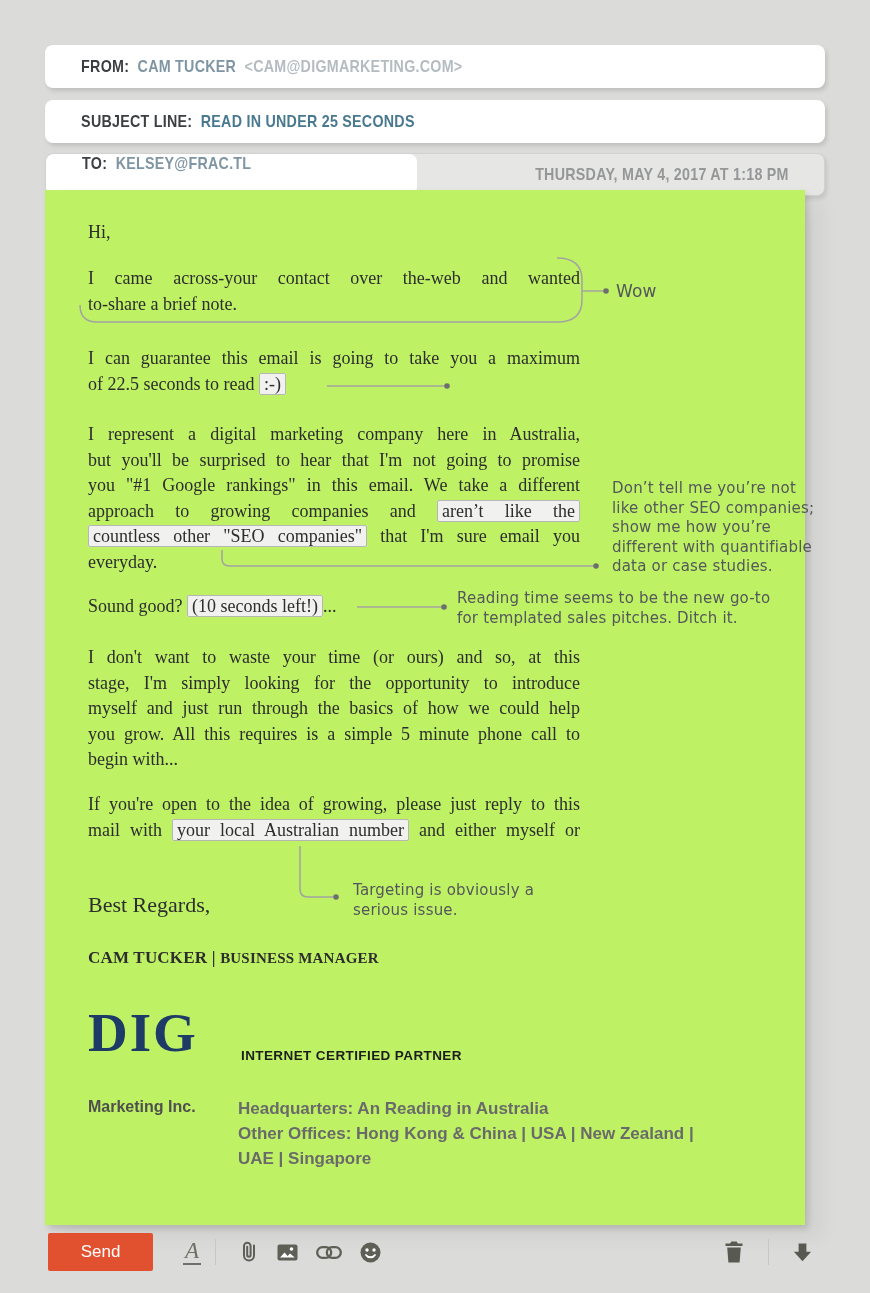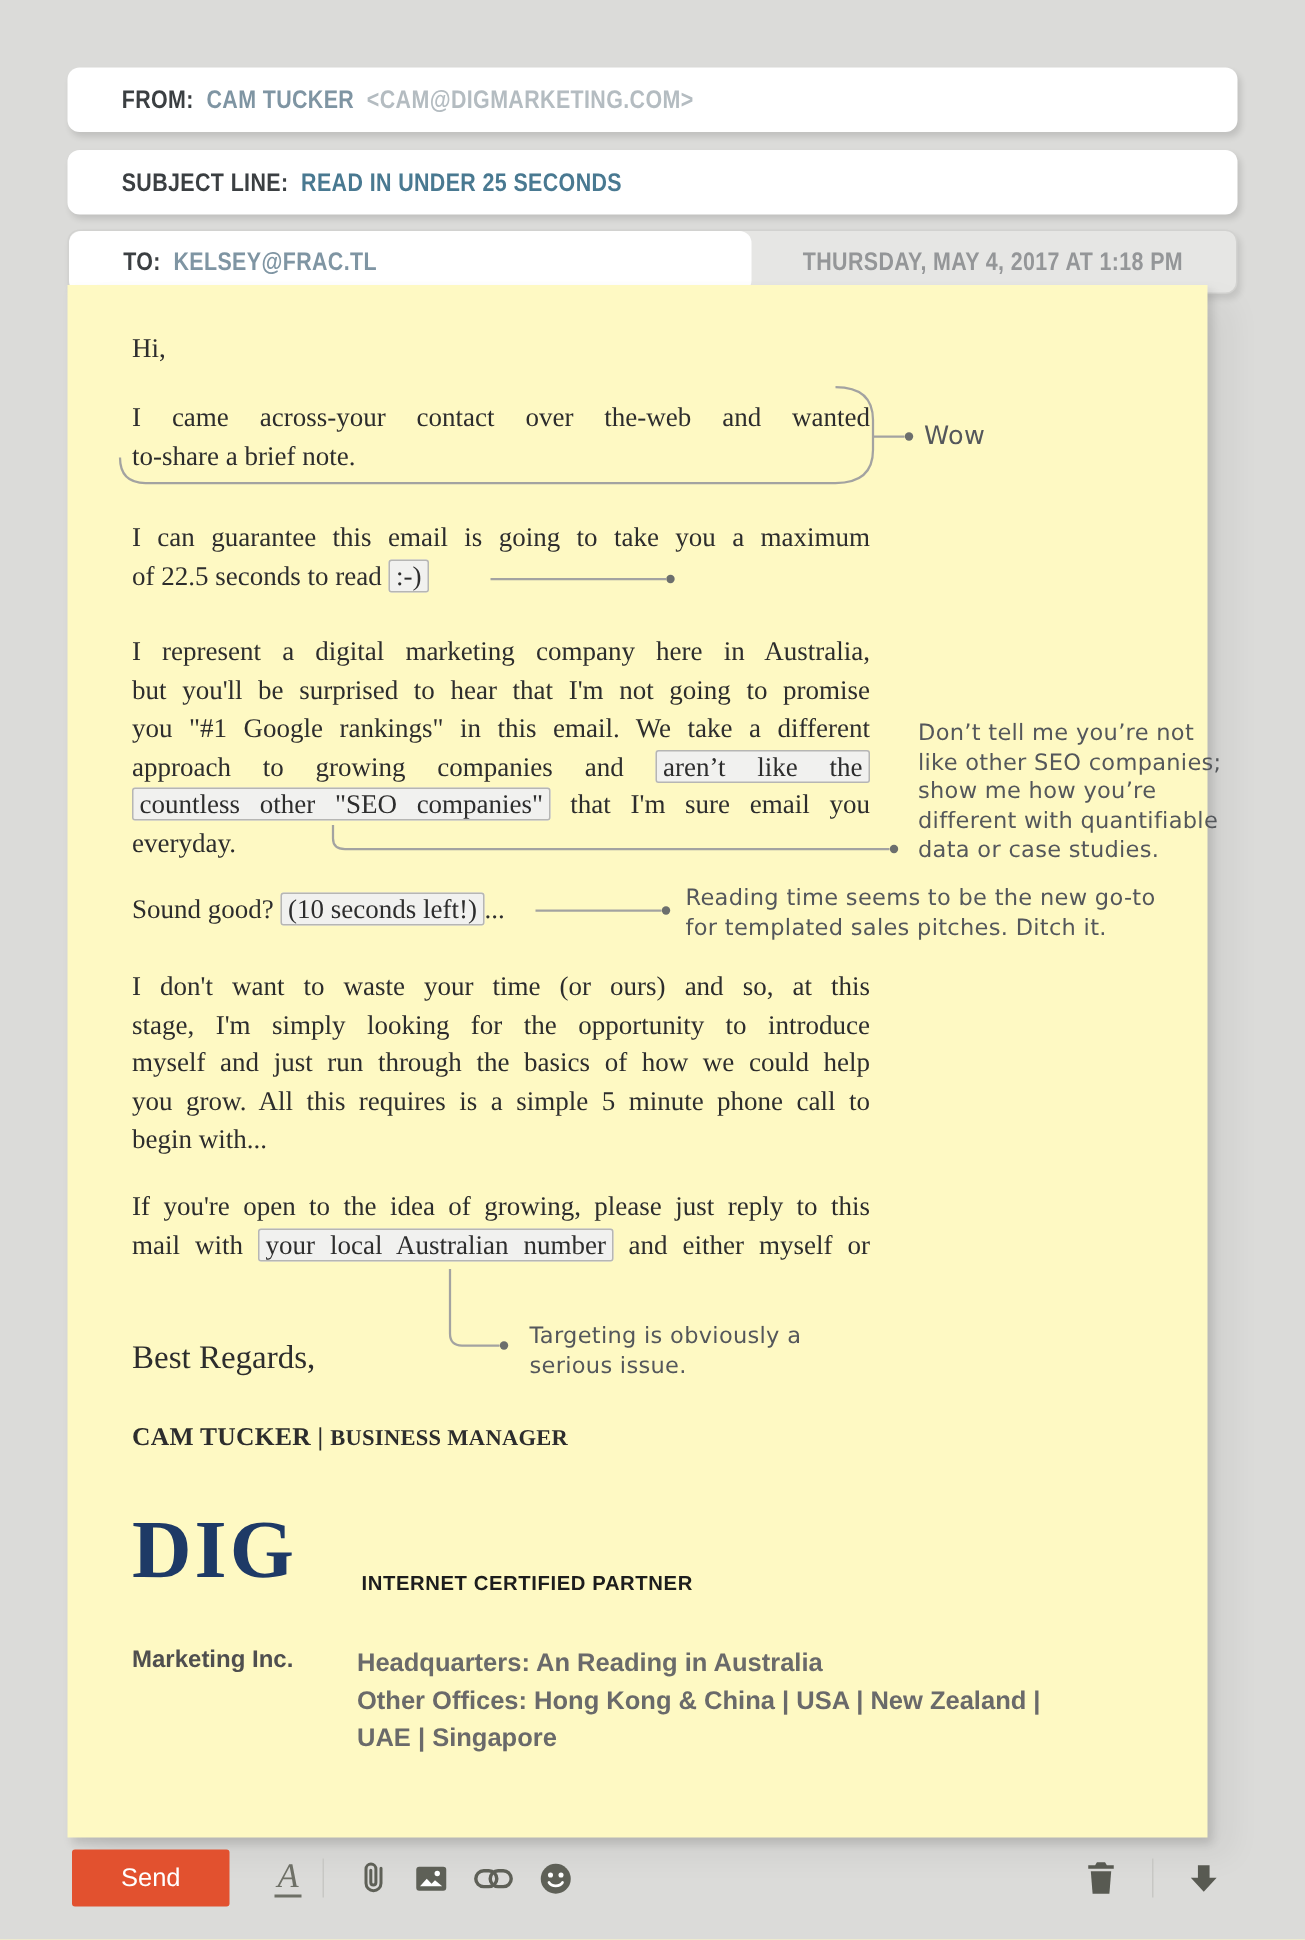--- a/index.html
+++ b/index.html
@@ -25,34 +25,34 @@
   .val-slate { color:#7f95a3; }
   .val-light { color:#b4bcc1; }
   .val-teal { color:#497991; }
   #row-from { top:25px; }
   #row-subject { top:80px; }
   #row-to {
     top:133px; background:#e6e6e4; border:1px solid #d2d2d0;
     box-shadow:2px 3px 4px rgba(0,0,0,0.10);
   }
   .to-white {
-    position:absolute; left:0; top:0; bottom:0; width:455px;
+    position:absolute; left:0; top:0; bottom:0; width:371px;
     background:#ffffff; border-radius:8px;
-    display:flex; align-items:center;
+    display:flex; align-items:flex-start;
   }
   .date-pill {
     position:absolute; right:0; top:0; bottom:0; width:325px;
     display:flex; align-items:center; justify-content:center;
     color:#949698;
   }
   .date-pill .cond { transform-origin:50% 50%; }
   
   .card {
     position:absolute; left:45px; top:190px; width:760px; height:1035px;
-    background:#fef9c3;
+    background:#bef264;
     box-shadow:3px 4px 6px rgba(0,0,0,0.13), 16px 12px 20px rgba(0,0,0,0.05);
   }
   .para {
     position:absolute; left:43px; width:492px;
     font-family:"Liberation Serif", serif;
     font-size:18px; line-height:25.5px; color:#2d2d2d;
   }
   .jline { text-align:justify; text-align-last:justify; }
   .lline { text-align:left; }
   .hl {

